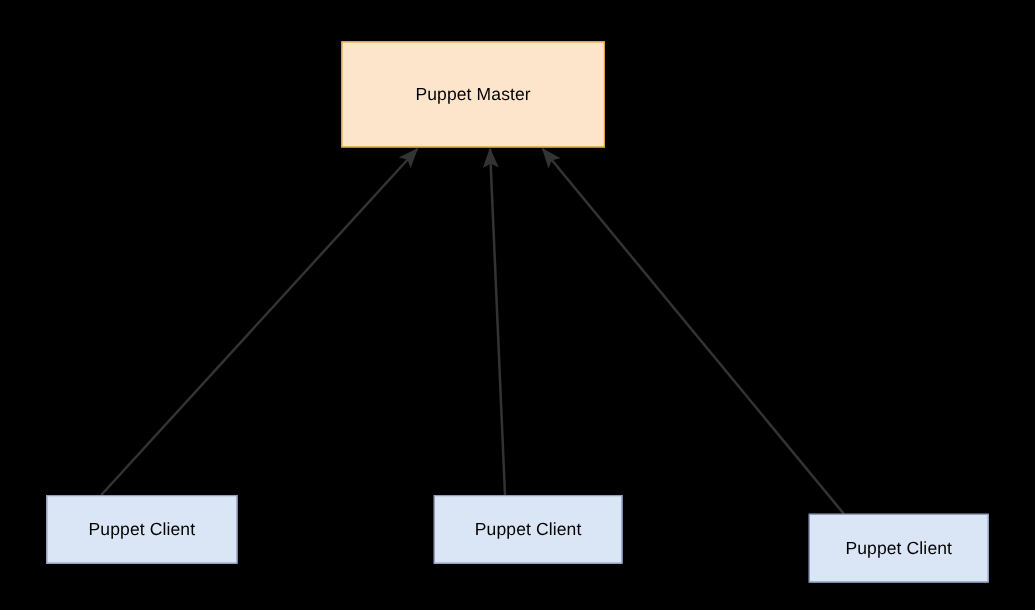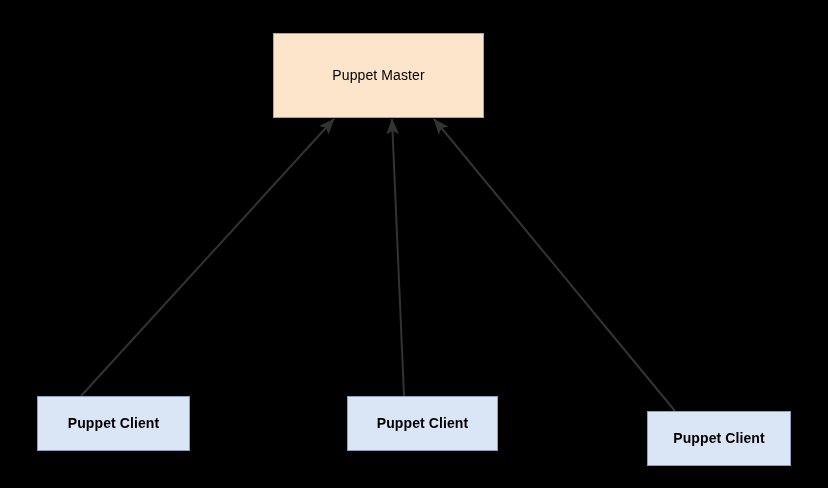--- a/index.html
+++ b/index.html
@@ -42,21 +42,20 @@
     letter-spacing: 0.1px;
     white-space: nowrap;
   }
   .node-master {
     background: #FDE5CC;
     border: 1.6px solid #D6A434;
   }
   .node-client {
     background: #DAE5F5;
     border: 1.4px solid #8CA0C4;
-    font-weight: bold;
   }
 </style>
 </head>
 <body>
 
 <div id="canvas">
 
   <svg id="edges" viewBox="0 0 828 488" width="828" height="488" xmlns="http://www.w3.org/2000/svg">
     <defs>
       <marker id="arrowhead" markerWidth="9" markerHeight="9" refX="7.6" refY="3.2" orient="auto" markerUnits="strokeWidth">

